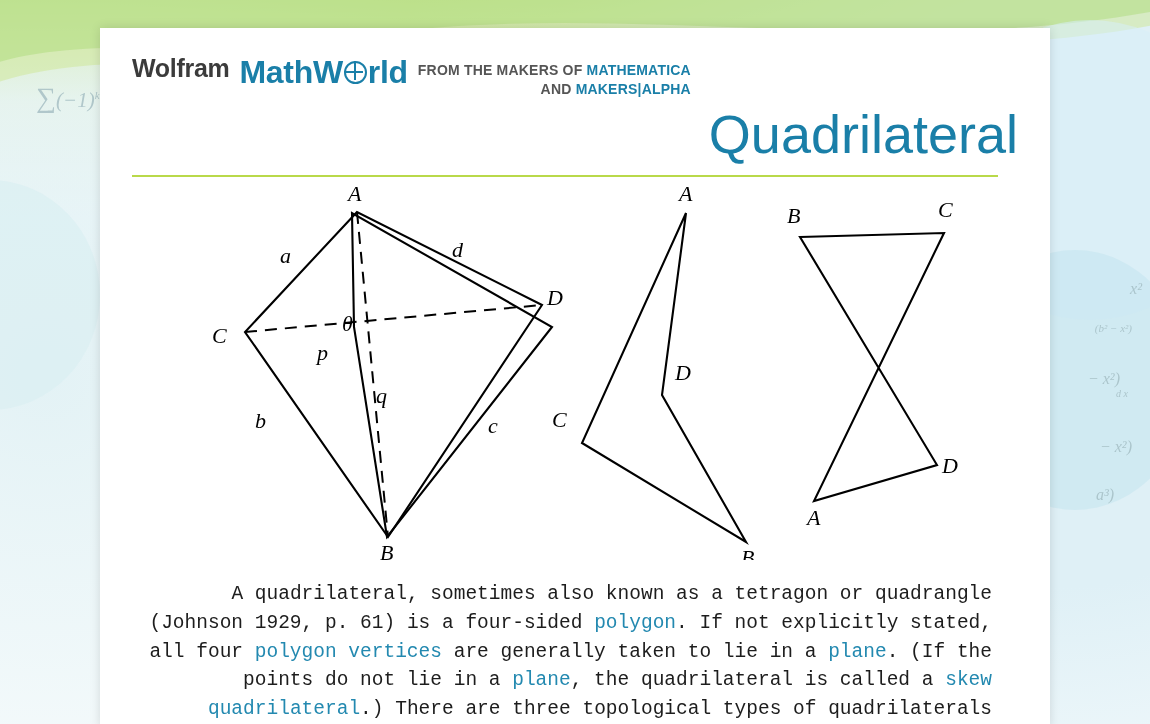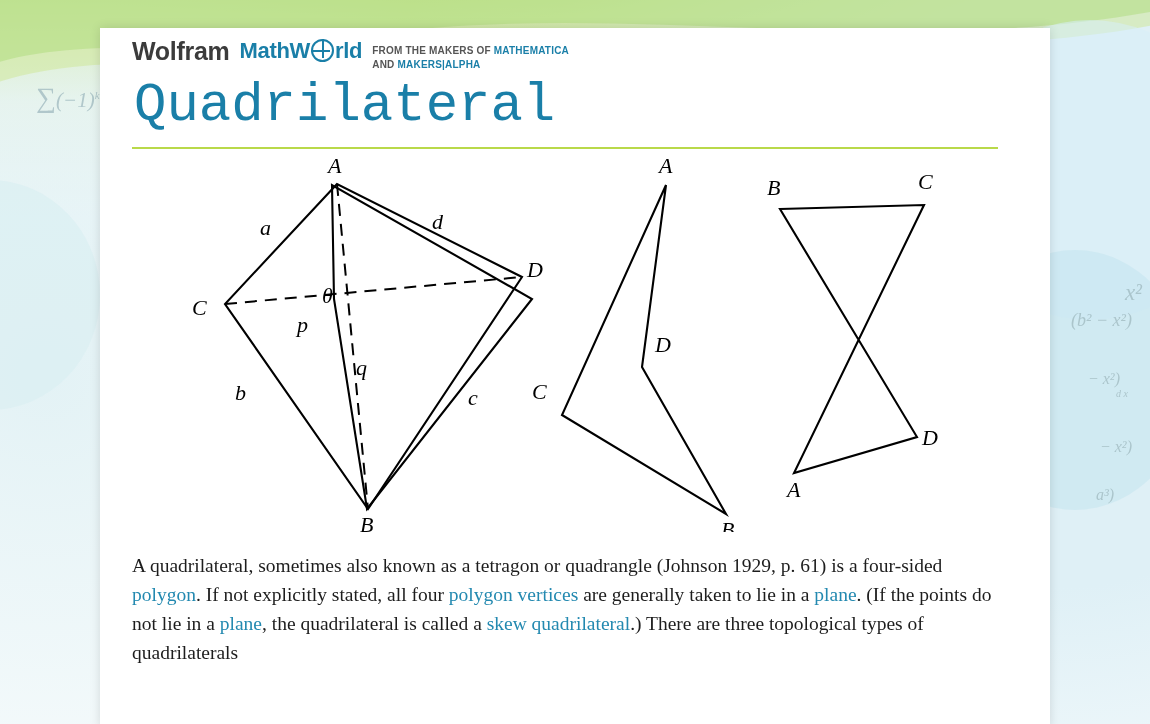--- a/index.html
+++ b/index.html
@@ -32,84 +32,84 @@
     color:#9fb9bf;
     font-family:"Liberation Serif", serif;
     font-style:italic;
     opacity:.75;
     white-space:nowrap;
     user-select:none;
     padding-left:36px;
   }
   .bg-math.left{left:0px;top:82px;font-size:21px;}
   .bg-math.l2{left:72px;top:130px;font-size:17px;}
-  .bg-math.r1{right:8px;top:280px;font-size:23px;}
-  .bg-math.r2{right:18px;top:310px;font-size:18px;margin-left:19px;}
+  .bg-math.r1{right:8px;top:280px;font-size:16px;}
+  .bg-math.r2{right:18px;top:322px;font-size:11px;margin-left:19px;}
   .bg-math.r3{right:30px;top:370px;font-size:16px;}
   .bg-math.r4{right:22px;top:388px;font-size:10px;}
   .bg-math.r5{right:18px;top:438px;font-size:16px;}
   .bg-math.r6{right:36px;top:486px;font-size:16px;}
 
   
   .card{
     position:absolute;left:100px;top:28px;width:950px;height:700px;
     background:#ffffff;
     box-shadow:0 0 10px rgba(0,0,0,.13);
     overflow:hidden;
   }
-  .inner{padding:11px 32px 0 32px;}
+  .inner{padding:28px 32px 0 32px;text-align:right;}
 
   
   .logo-row{display:flex;align-items:flex-start;gap:10px;}
   .logo-wolfram{
     font-size:25px;font-weight:bold;color:#3b3b3b;letter-spacing:-.3px;
     line-height:1;
   }
   .logo-mathworld{
-    font-size:22px;font-weight:bold;color:#1a7fa8;letter-spacing:-.3px;
+    font-size:32px;font-weight:bold;color:#1a7fa8;letter-spacing:-.3px;
     line-height:1;display:flex;align-items:center;
   }
   .globe{
     display:inline-block;width:19px;height:19px;border-radius:50%;
     border:2px solid #1a7fa8;position:relative;margin:0 1px;
     vertical-align:-2px;
   }
   .globe:before{
     content:"";position:absolute;left:50%;top:-2px;width:0;height:19px;
     border-left:2px solid #1a7fa8;transform:translateX(-1px);
   }
   .globe:after{
     content:"";position:absolute;left:-2px;top:50%;height:0;width:19px;
     border-top:2px solid #1a7fa8;transform:translateY(-1px);
   }
   .logo-tag{
-    font-size:10px;line-height:1.35;color:#1a7fa8;font-weight:bold;
+    font-size:14px;line-height:1.35;color:#1a7fa8;font-weight:bold;
     padding-top:5px;letter-spacing:.2px;
   }
   .logo-tag .grey{color:#555;font-weight:bold;}
   .logo-tag .blue{color:#1a7fa8;}
 
   
   .title{
     font-size:54px;color:#1a7fa8;font-weight:normal;
     margin:4px 0 10px 2px;line-height:1.15;
-    font-family:Liberation Mono, monospace;
+    font-family:Liberation Sans, sans-serif;
   }
   .rule{
     height:2px;background:#b9d94a;width:866px;margin:0 0 6px 0;
   }
 
   
   .figure{width:866px;height:375px;margin:2px auto 0 auto;}
 
   
   .body-text{
     font-size:19.5px;line-height:1.48;color:#1d1d1d;
     margin-top:16px;width:860px;
-    font-family:Liberation Serif, serif;
+    font-family:Liberation Mono, monospace;
   }
   .body-text a{color:#2389b0;text-decoration:none;}
 </style>
 </head>
 <body>
 
 <div class="bg">
   <svg class="bg-curve" width="1150" height="140" viewBox="0 0 1150 140" preserveAspectRatio="none">
     <path d="M0,0 L1150,0 L1150,30 C900,85 650,10 380,60 C220,90 110,55 0,95 Z" fill="#cfe79a" opacity="0.55"></path>
     <path d="M0,0 L1150,0 L1150,14 C880,70 620,-2 360,42 C200,70 100,40 0,72 Z" fill="#aedc7a" opacity="0.5"></path>

